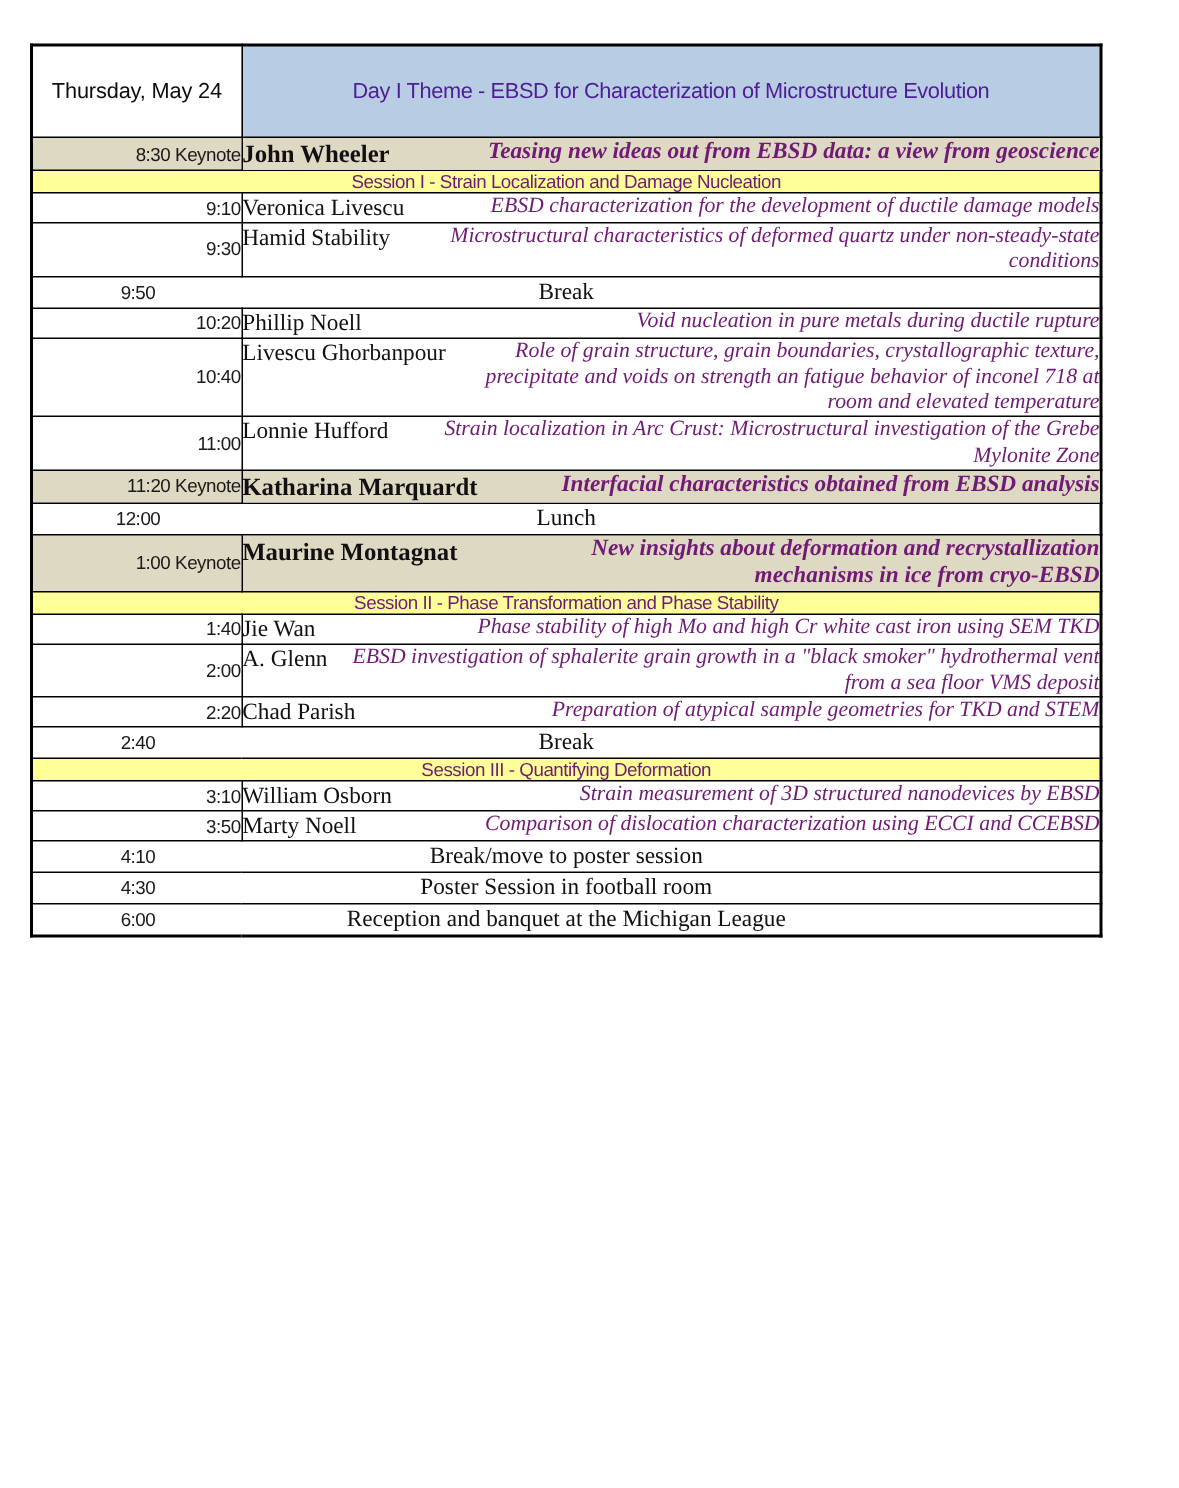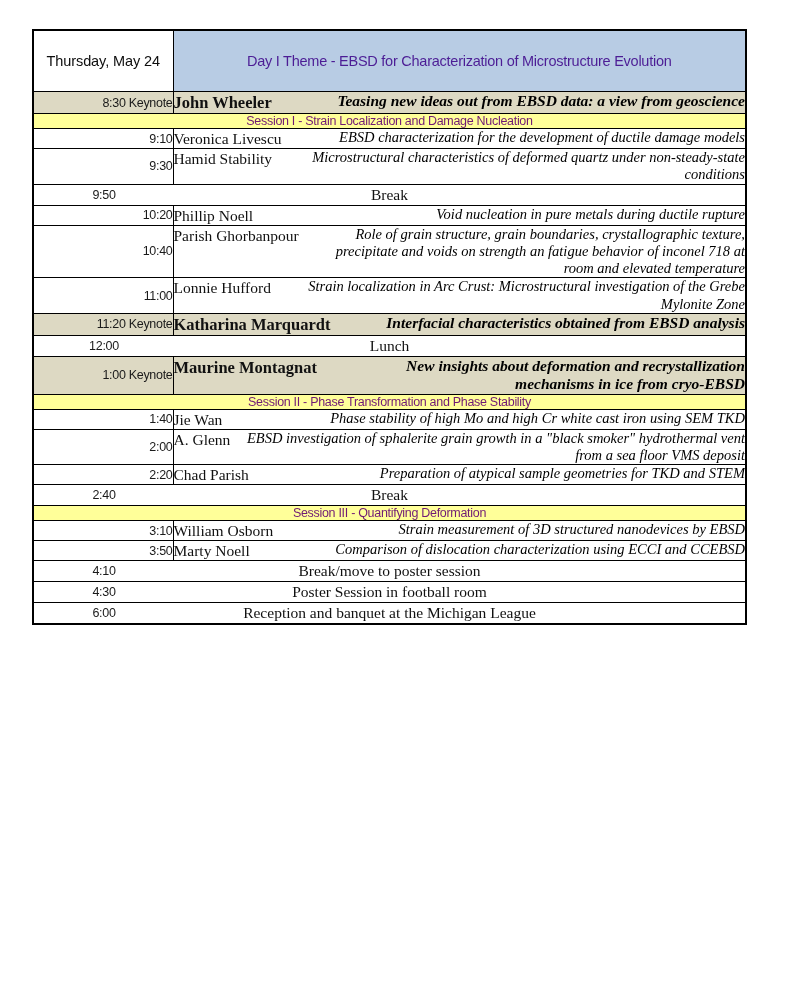--- a/index.html
+++ b/index.html
@@ -9,21 +9,21 @@
   }
   body {
     width: 786px;
     height: 992px;
     font-family: "Liberation Serif", serif;
     position: relative;
     overflow: hidden;
   }
   .page {
     position: absolute;
-    left: 32px;
+    left: 20px;
     top: 29px;
     width: 713px;
   }
   table.schedule {
     border-collapse: collapse;
     table-layout: fixed;
     width: 713px;
     border: 2.5px solid #000000;
   }
   table.schedule td {
@@ -92,21 +92,21 @@
   }
   .keynote .speaker {
     font-weight: bold;
     font-size: 16.5px;
   }
   .title {
     font-family: "Liberation Serif", serif;
     font-style: italic;
     font-size: 14.5px;
     line-height: 1.19;
-    color: #000000;
+    color: #701a75;
     text-align: right;
     flex: 1 1 auto;
   }
   .keynote .title {
     font-weight: bold;
     font-size: 15.5px;
   }
 
   
   .session {
@@ -200,21 +200,21 @@
             <div class="talk-inner">
               <div class="speaker">Phillip Noell</div>
               <div class="title">Void nucleation in pure metals during ductile rupture</div>
             </div>
           </td>
         </tr>
         <tr>
           <td class="time">10:40</td>
           <td class="talk">
             <div class="talk-inner">
-              <div class="speaker">Parish Ghorbanpour</div>
+              <div class="speaker">Livescu Ghorbanpour</div>
               <div class="title">Role of grain structure, grain boundaries, crystallographic texture, precipitate and voids on strength an fatigue behavior of inconel 718 at room and elevated temperature</div>
             </div>
           </td>
         </tr>
         <tr>
           <td class="time">11:00</td>
           <td class="talk">
             <div class="talk-inner">
               <div class="speaker">Lonnie Hufford</div>
               <div class="title">Strain localization in Arc Crust: Microstructural investigation of the Grebe Mylonite Zone</div>

